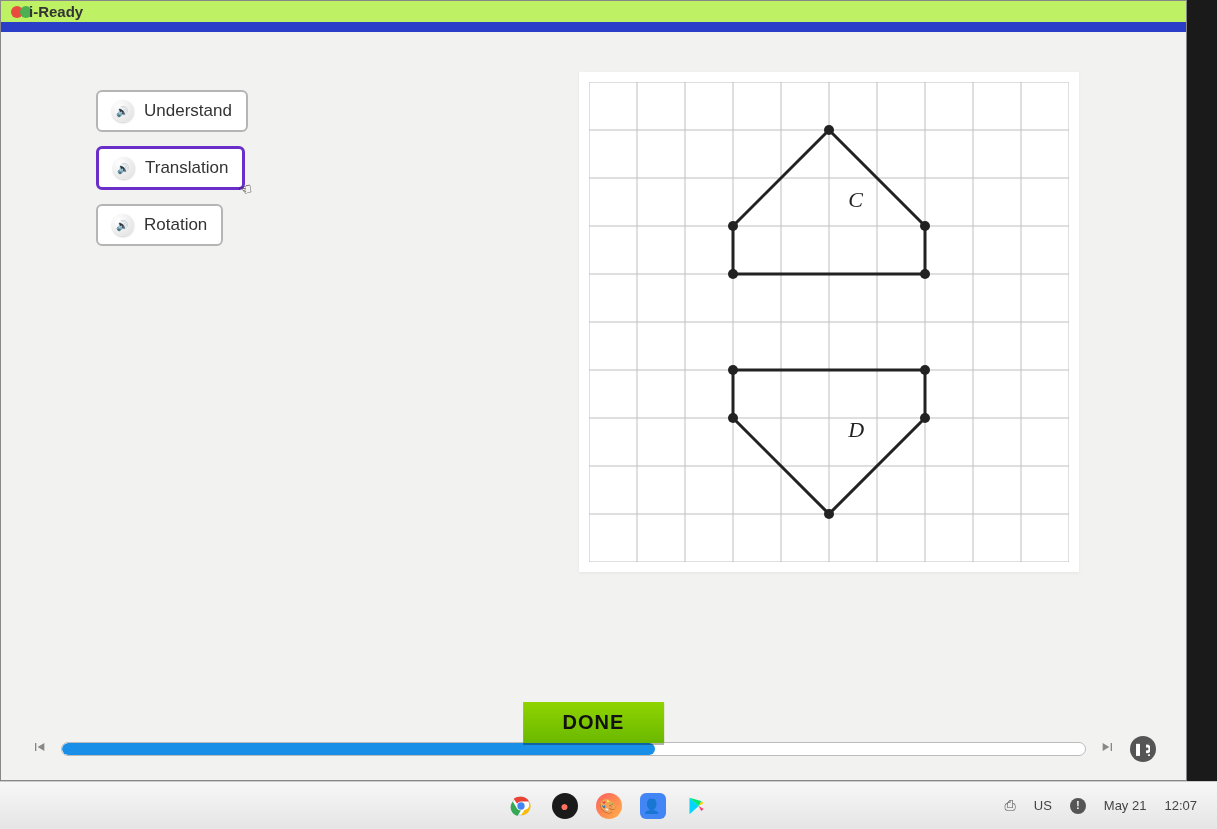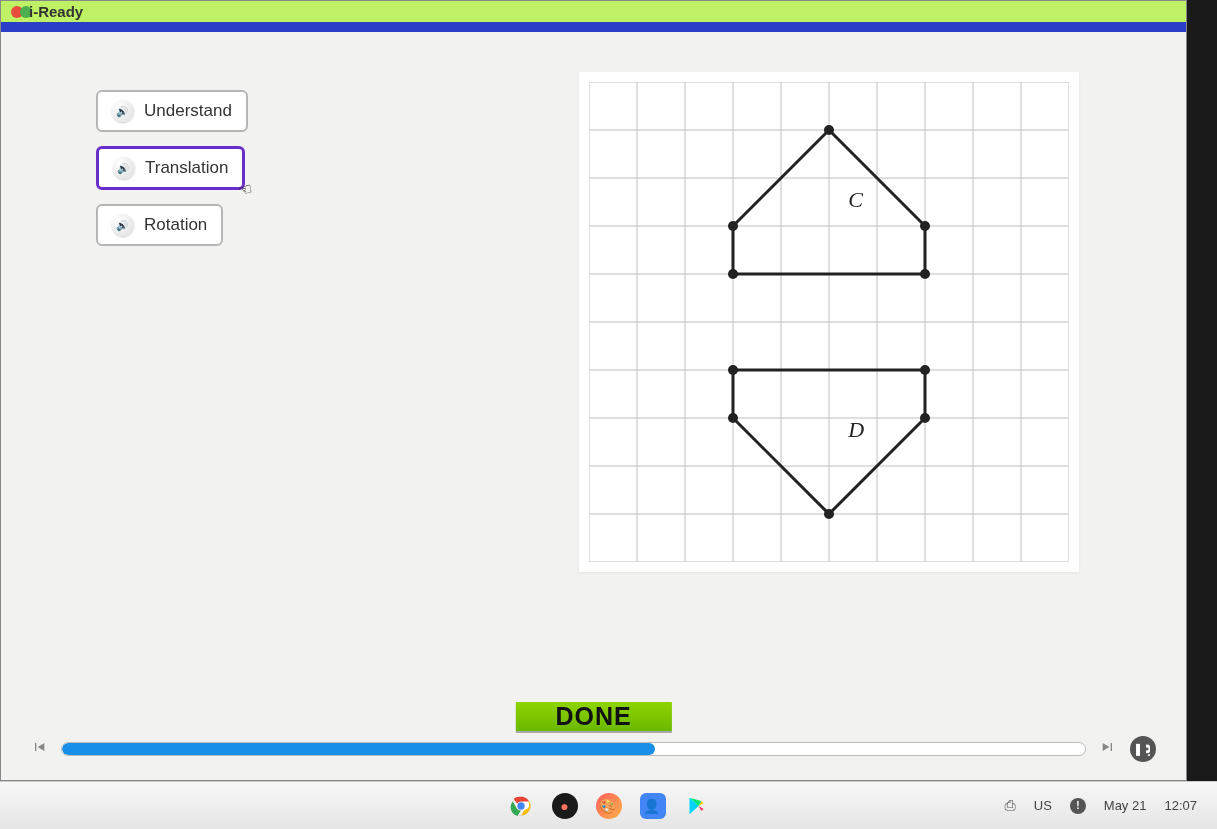--- a/index.html
+++ b/index.html
@@ -135,23 +135,23 @@
     position: relative;
   }
   .done-btn {
     position: absolute;
     left: 50%;
     top: -24px;
     transform: translateX(-50%);
     background: linear-gradient(#8fd400, #6ab800);
     color: #111;
     font-weight: 800;
-    font-size: 25px;
+    font-size: 20px;
     border: none;
-    padding: 0 40px;
+    padding: 9px 40px;
     border-radius: 0;
     box-shadow: 0 2px 0 rgba(0,0,0,0.3);
     letter-spacing: 1px;
     cursor: pointer;
   }
   .prev-btn {
     color: #888;
     font-size: 18px;
     cursor: pointer;
   }

